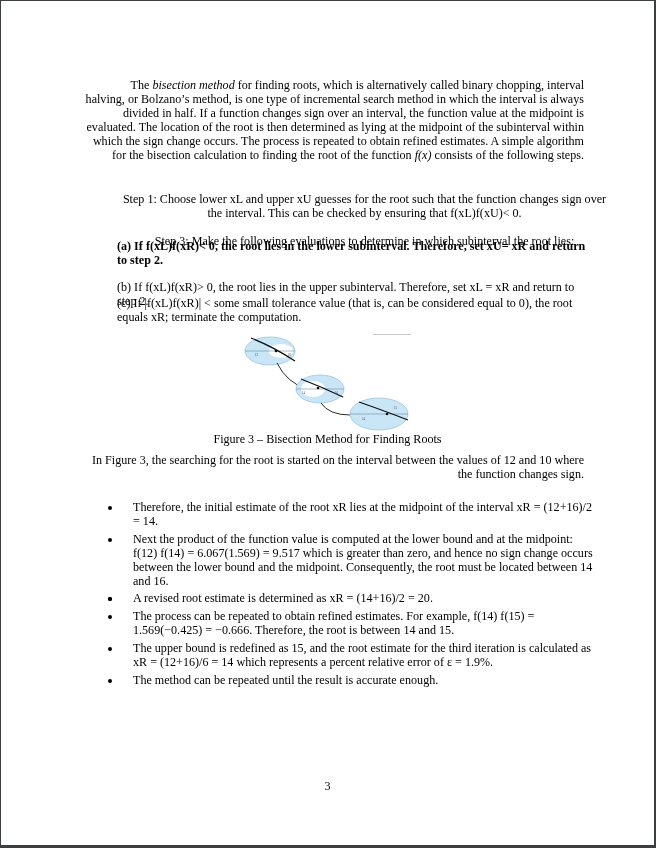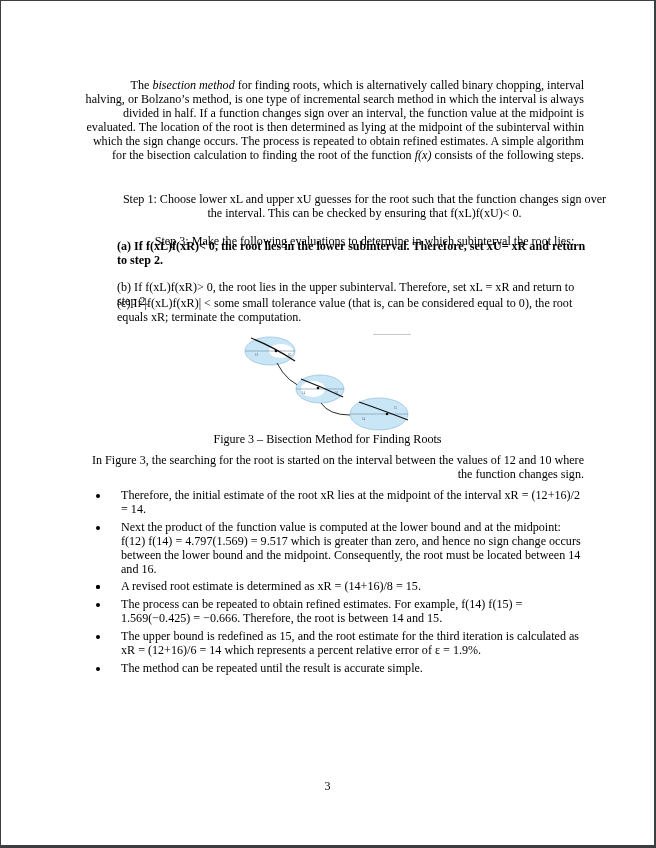--- a/index.html
+++ b/index.html
@@ -5,21 +5,21 @@
   html,body{margin:0;padding:0;}
   body{width:656px;height:848px;background:#3c3f41;position:relative;overflow:hidden;}
   .page{position:absolute;left:1px;top:1px;width:653px;height:844px;background:#ffffff;
         font-family:"Liberation Serif",serif;font-size:12.1px;line-height:13.9px;color:#000;}
   .para{position:absolute;left:78px;width:505px;margin:0;text-align:right;}
   .indent{text-indent:22px;}
   .step{position:absolute;left:112px;width:485px;margin:9px;text-align:center;}
   .sub{position:absolute;left:116px;width:470px;margin:0;}
   i{font-style:italic;}
   .caption{position:absolute;left:0;width:653px;text-align:center;top:432px;}
-  .bullets{position:absolute;left:78px;top:484px;width:500px;margin:4px;padding:0;list-style:none;}
+  .bullets{position:absolute;left:78px;top:484px;width:500px;margin:16px;padding:0;list-style:none;}
   .bullets li{position:relative;padding-left:38px;margin:0 0 4px 0;}
   .bullets li .dot{position:absolute;left:13px;top:5px;width:4px;height:4px;border-radius:50%;background:#000;}
   .pagenum{position:absolute;left:0;width:653px;text-align:center;top:779px;}
   .figure{position:absolute;left:236px;top:330px;width:180px;height:100px;}
   .rule{position:absolute;left:372px;top:333px;width:38px;height:1px;background:#c8c8c8;}
 </style>
 </head>
 <body>
 
 <div class="page">
@@ -63,23 +63,23 @@
     <text x="125" y="89" font-size="3" fill="#445">14</text>
     <text x="157" y="78" font-size="3" fill="#445">15</text>
   </svg>
 
   <div class="caption">Figure 3 – Bisection Method for Finding Roots</div>
 
   <p class="para" style="top:453px;">In Figure 3, the searching for the root is started on the interval between the values of 12 and 10 where the function changes sign.</p>
 
   <ul class="bullets">
     <li><span class="dot"></span><span>Therefore, the initial estimate of the root xR lies at the midpoint of the interval xR = (12+16)/2 = 14.</span></li>
-    <li><span class="dot"></span><span>Next the product of the function value is computed at the lower bound and at the midpoint: f(12) f(14) = 4.797(1.569) = 9.517 which is greater than zero, and hence no sign change occurs between the lower bound and the midpoint. Consequently, the root must be located between 14 and 16.</span></li>
+    <li><span class="dot"></span><span>Next the product of the function value is computed at the lower bound and at the midpoint: f(12) f(14) = 6.067(1.569) = 9.517 which is greater than zero, and hence no sign change occurs between the lower bound and the midpoint. Consequently, the root must be located between 14 and 16.</span></li>
     <li><span class="dot"></span></li>
-    <li><span class="dot"></span><span>A revised root estimate is determined as xR = (14+16)/8 = 15.</span></li>
+    <li><span class="dot"></span><span>A revised root estimate is determined as xR = (14+16)/2 = 20.</span></li>
     <li><span class="dot"></span><span>The process can be repeated to obtain refined estimates. For example, f(14) f(15) = 1.569(−0.425) = −0.666. Therefore, the root is between 14 and 15.</span></li>
     <li><span class="dot"></span><span>The upper bound is redefined as 15, and the root estimate for the third iteration is calculated as xR = (12+16)/6 = 14 which represents a percent relative error of ε = 1.9%.</span></li>
-    <li><span class="dot"></span><span>The method can be repeated until the result is accurate simple.</span></li>
+    <li><span class="dot"></span><span>The method can be repeated until the result is accurate enough.</span></li>
   </ul>
 
 
   <div class="pagenum">3</div>
 </div>
 
 </body></html>

